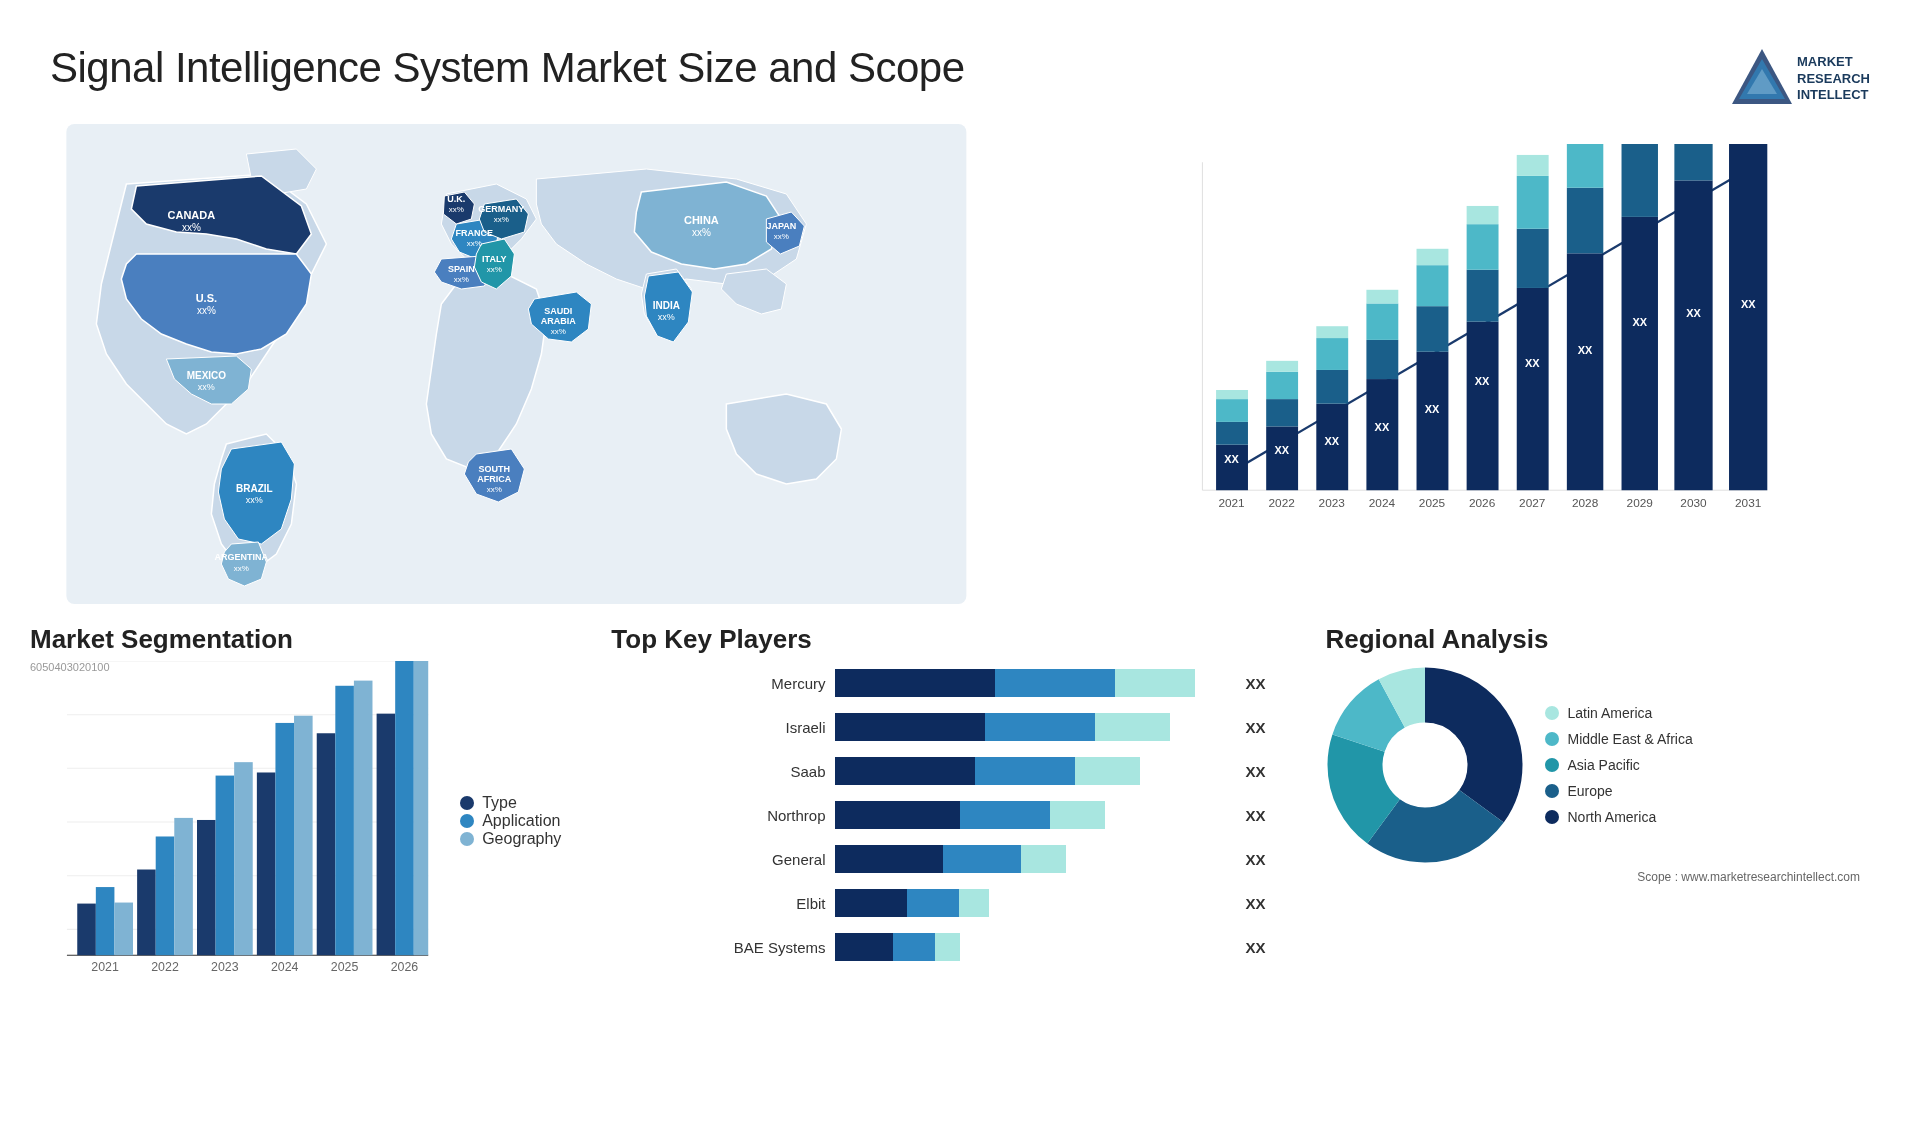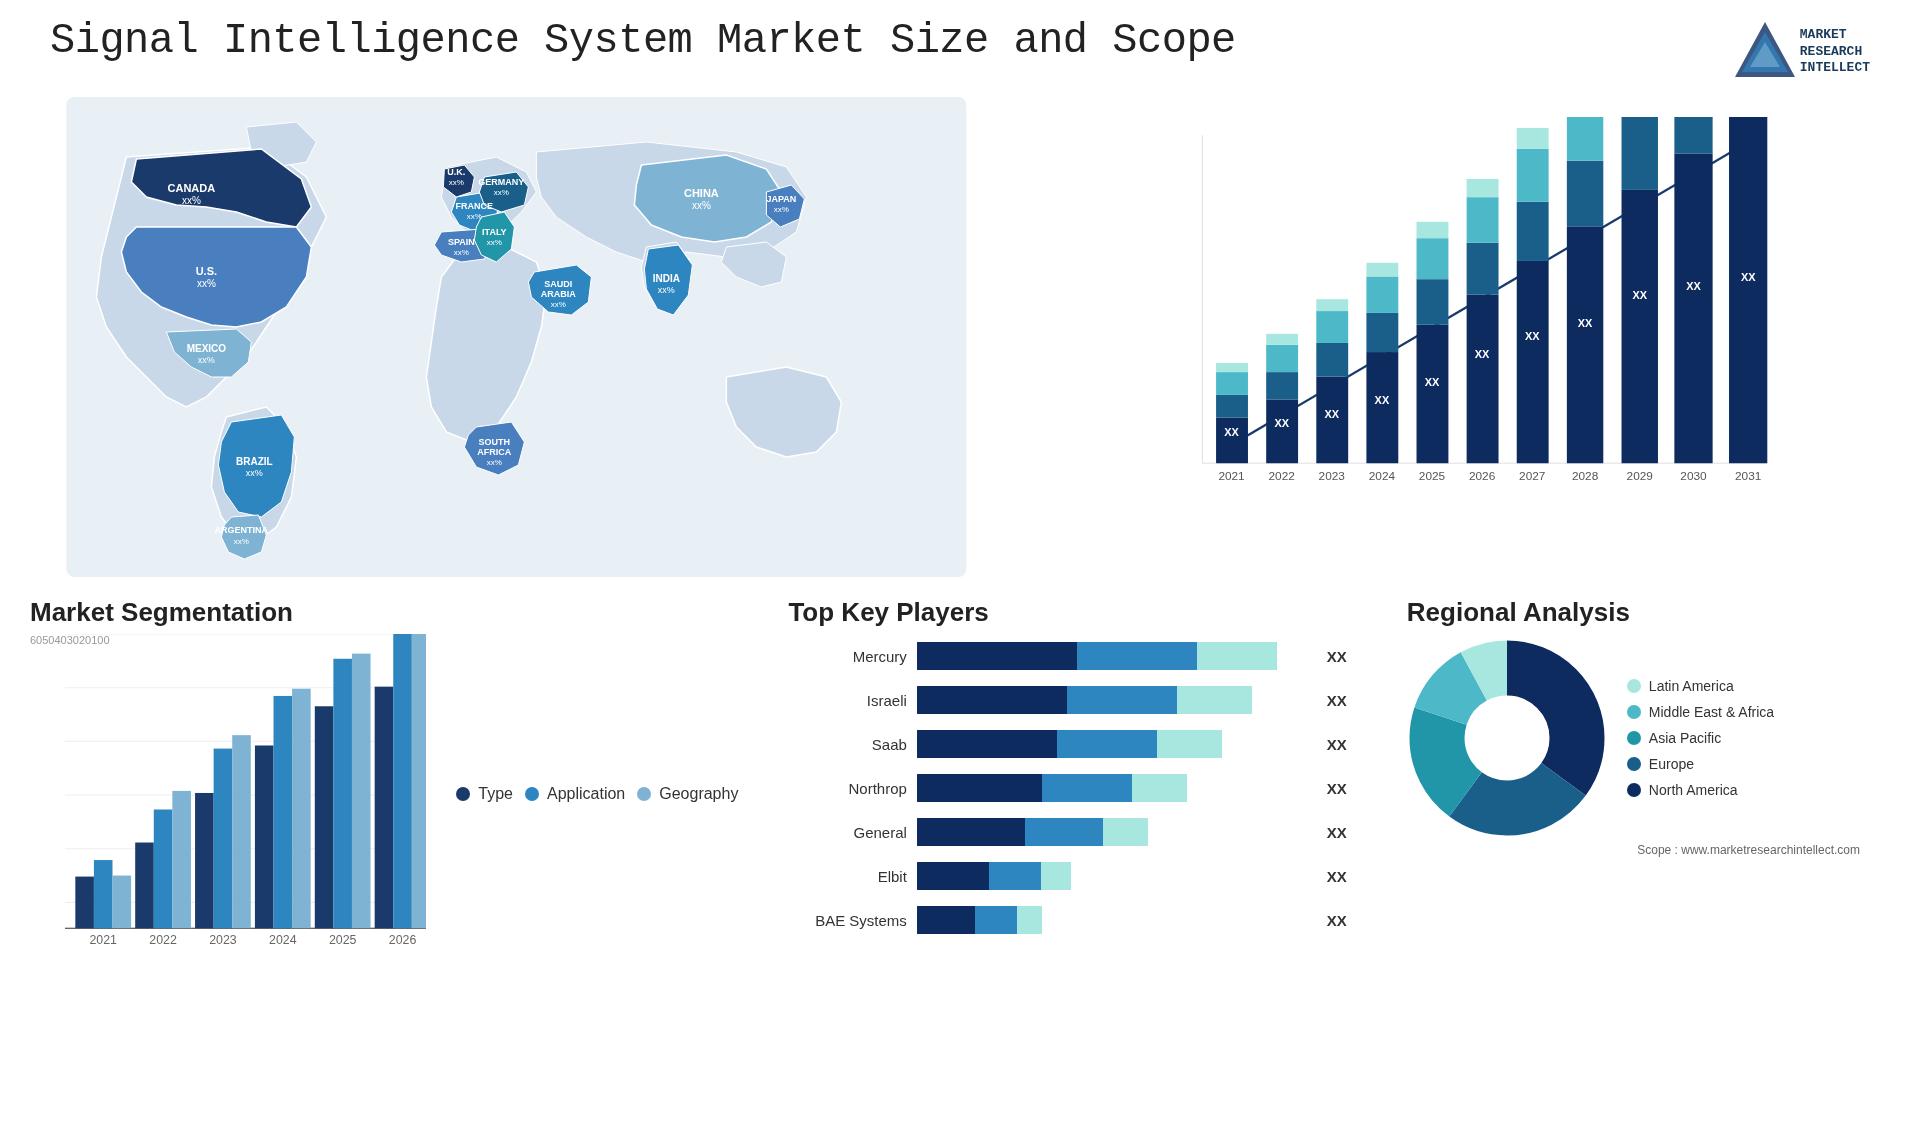--- a/index.html
+++ b/index.html
@@ -10,22 +10,21 @@
       font-family: Arial, sans-serif;
       overflow: hidden;
       position: relative;
     }
 
     
     .header {
       display: flex;
       justify-content: space-between;
       align-items: flex-start;
-      padding: 17px 50px 10px 50px;
-      font-family: Liberation Mono, monospace;
+      padding: 44px 50px 10px 50px;
     }
     .page-title {
       font-size: 42px;
       font-weight: 300;
       color: #222;
       letter-spacing: -0.5px;
     }
     .logo-container {
       display: flex;
       align-items: center;
@@ -87,22 +86,21 @@
       padding: 10px;
     }
     .section-title {
       font-size: 26px;
       font-weight: 700;
       color: #222;
       margin-bottom: 6px;
     }
     .seg-legend {
       display: flex;
-      flex-direction: row;
-      gap: 12px;
+      flex-direction: column;
       padding-left: 20px;
       justify-content: center;
     }
     .legend-item {
       display: flex;
       align-items: center;
       gap: 8px;
       font-size: 16px;
       color: #333;
     }

